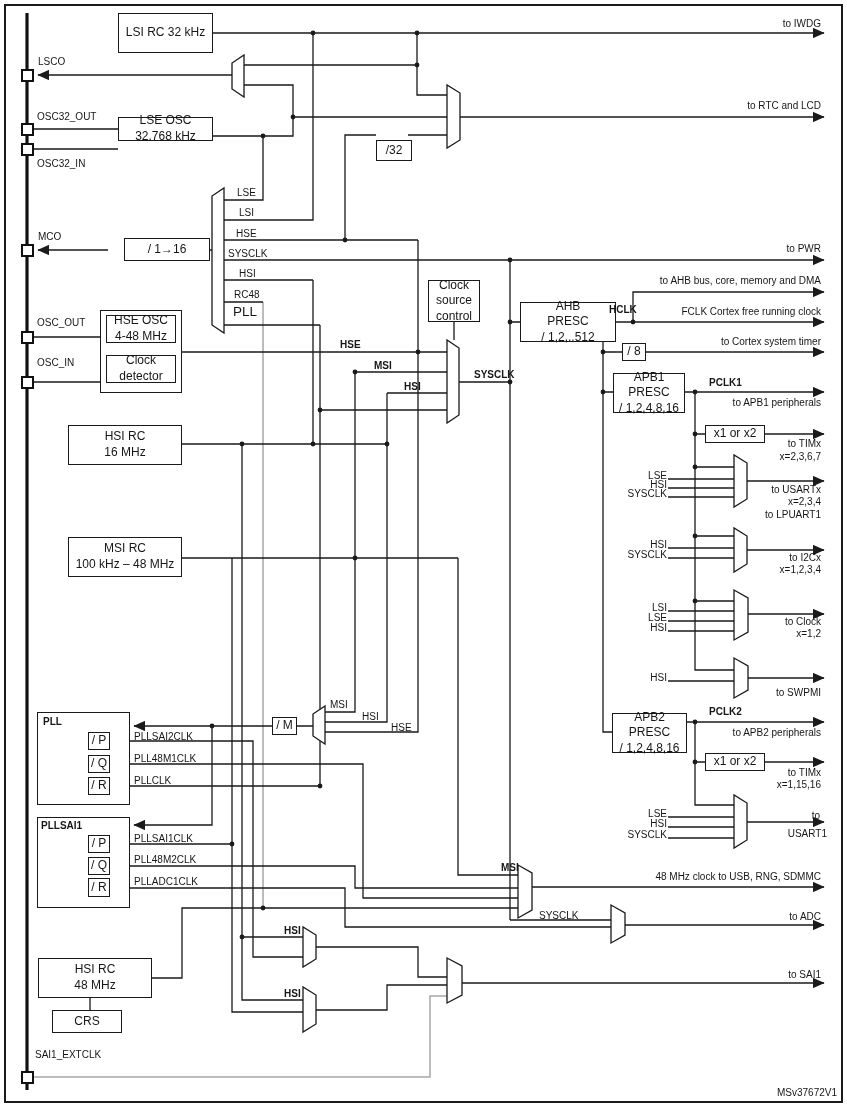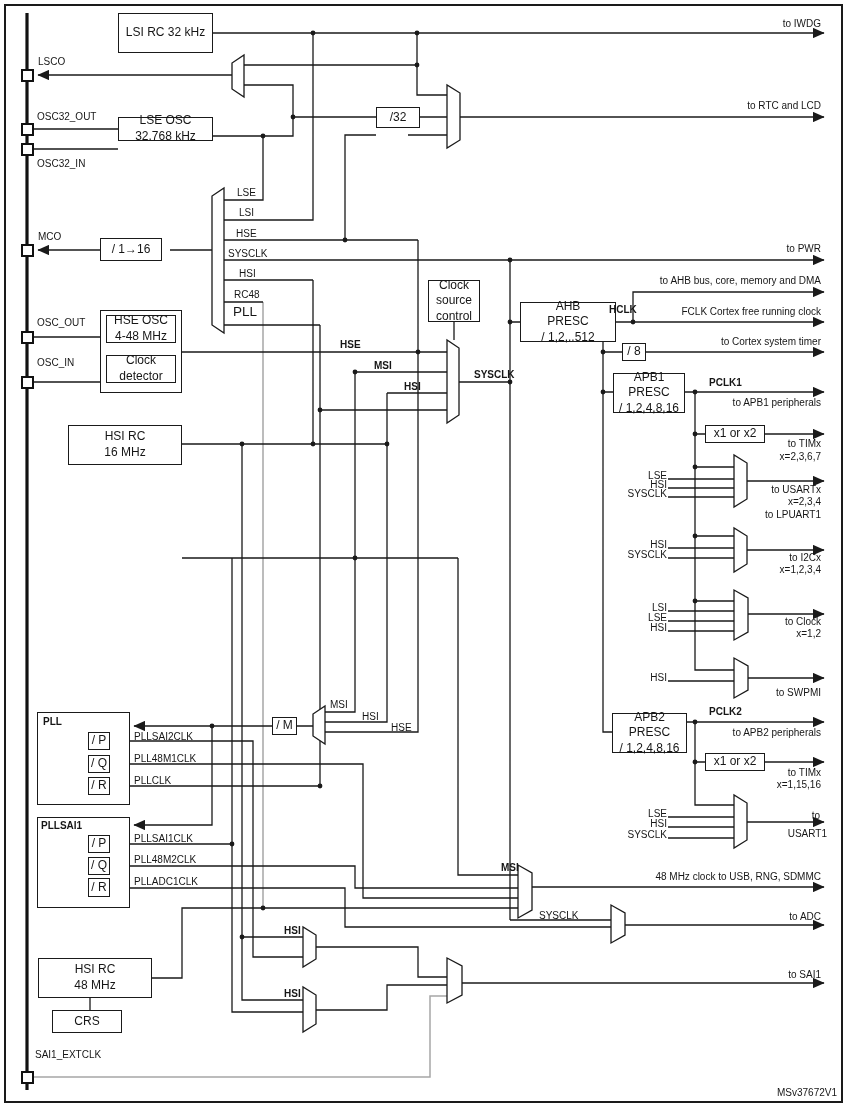--- a/index.html
+++ b/index.html
@@ -149,22 +149,22 @@
   <div class="lbl" style="left:37px;top:111px">OSC32_OUT</div>
   <div class="lbl" style="left:37px;top:158px">OSC32_IN</div>
   <div class="lbl" style="left:38px;top:231px">MCO</div>
   <div class="lbl" style="left:37px;top:317px">OSC_OUT</div>
   <div class="lbl" style="left:37px;top:357px">OSC_IN</div>
   <div class="lbl" style="left:35px;top:1049px">SAI1_EXTCLK</div>
 
   <div class="box" style="left:118px;top:13px;width:95px;height:40px">LSI RC 32 kHz</div>
   <div class="box" style="left:118px;top:117px;width:95px;height:24px">LSE OSC
 32.768 kHz</div>
-  <div class="box" style="left:376px;top:107px;width:44px;height:21px">/32</div>
-  <div class="box" style="left:100px;top:238px;width:62px;height:23px">/ 1→16</div>
+  <div class="box" style="left:376px;top:140px;width:36px;height:21px">/32</div>
+  <div class="box" style="left:124px;top:238px;width:86px;height:23px">/ 1→16</div>
 
   <div class="bigblock" style="left:100px;top:310px;width:82px;height:83px"></div>
   <div class="box" style="left:106px;top:315px;width:70px;height:28px">HSE OSC
 4-48 MHz</div>
   <div class="box" style="left:106px;top:355px;width:70px;height:28px">Clock
 detector</div>
 
   <div class="box" style="left:428px;top:280px;width:52px;height:42px">Clock
 source
 control</div>
@@ -176,20 +176,22 @@
 PRESC
 / 1,2,4,8,16</div>
   <div class="box" style="left:705px;top:425px;width:60px;height:18px">x1 or x2</div>
   <div class="box" style="left:612px;top:713px;width:75px;height:40px">APB2
 PRESC
 / 1,2,4,8,16</div>
   <div class="box" style="left:705px;top:753px;width:60px;height:18px">x1 or x2</div>
 
   <div class="box" style="left:68px;top:425px;width:114px;height:40px">HSI RC
 16 MHz</div>
+  <div class="box" style="left:68px;top:537px;width:114px;height:40px">MSI RC
+100 kHz – 48 MHz</div>
   <div class="box" style="left:272px;top:717px;width:25px;height:18px">/ M</div>
 
   <div class="bigblock" style="left:37px;top:712px;width:93px;height:93px"></div>
   <div class="blocktitle" style="left:43px;top:716px">PLL</div>
   <div class="box" style="left:88px;top:732px;width:22px;height:18px">/ P</div>
   <div class="box" style="left:88px;top:755px;width:22px;height:18px">/ Q</div>
   <div class="box" style="left:88px;top:777px;width:22px;height:18px">/ R</div>
 
   <div class="bigblock" style="left:37px;top:817px;width:93px;height:91px"></div>
   <div class="blocktitle" style="left:41px;top:820px">PLLSAI1</div>

